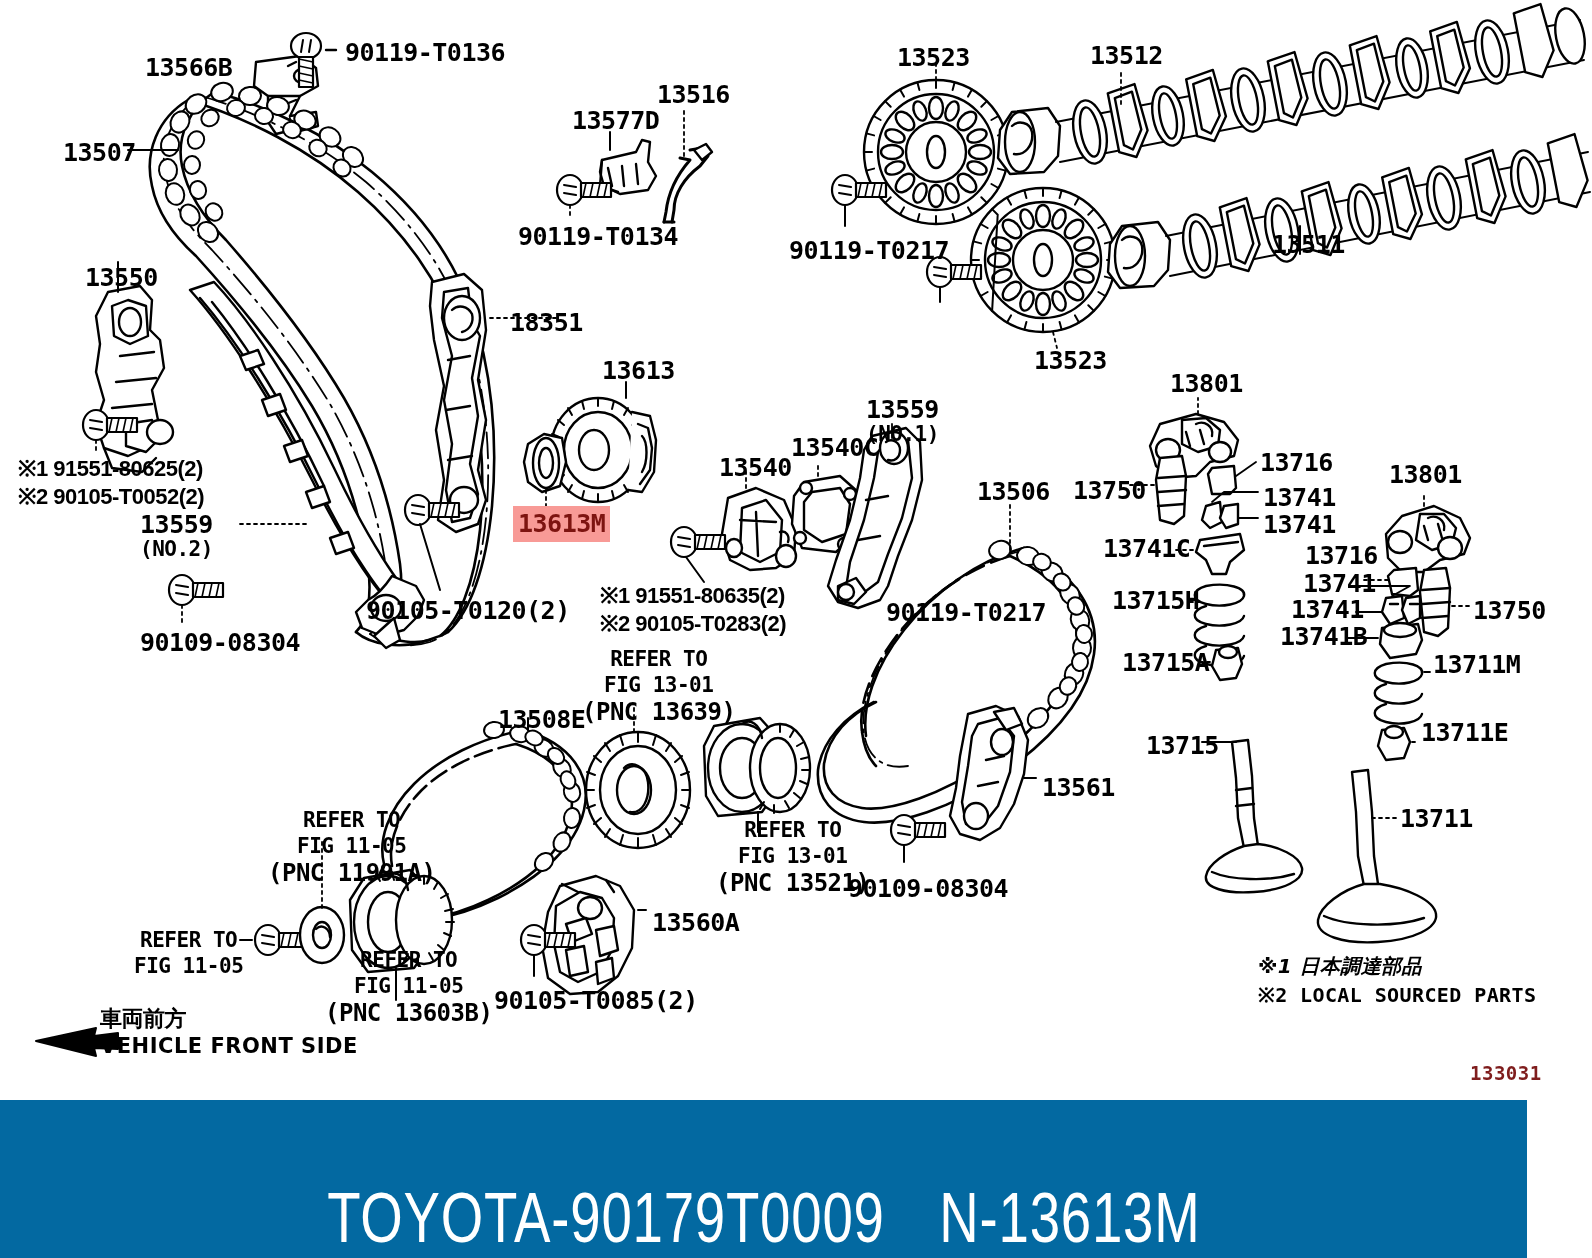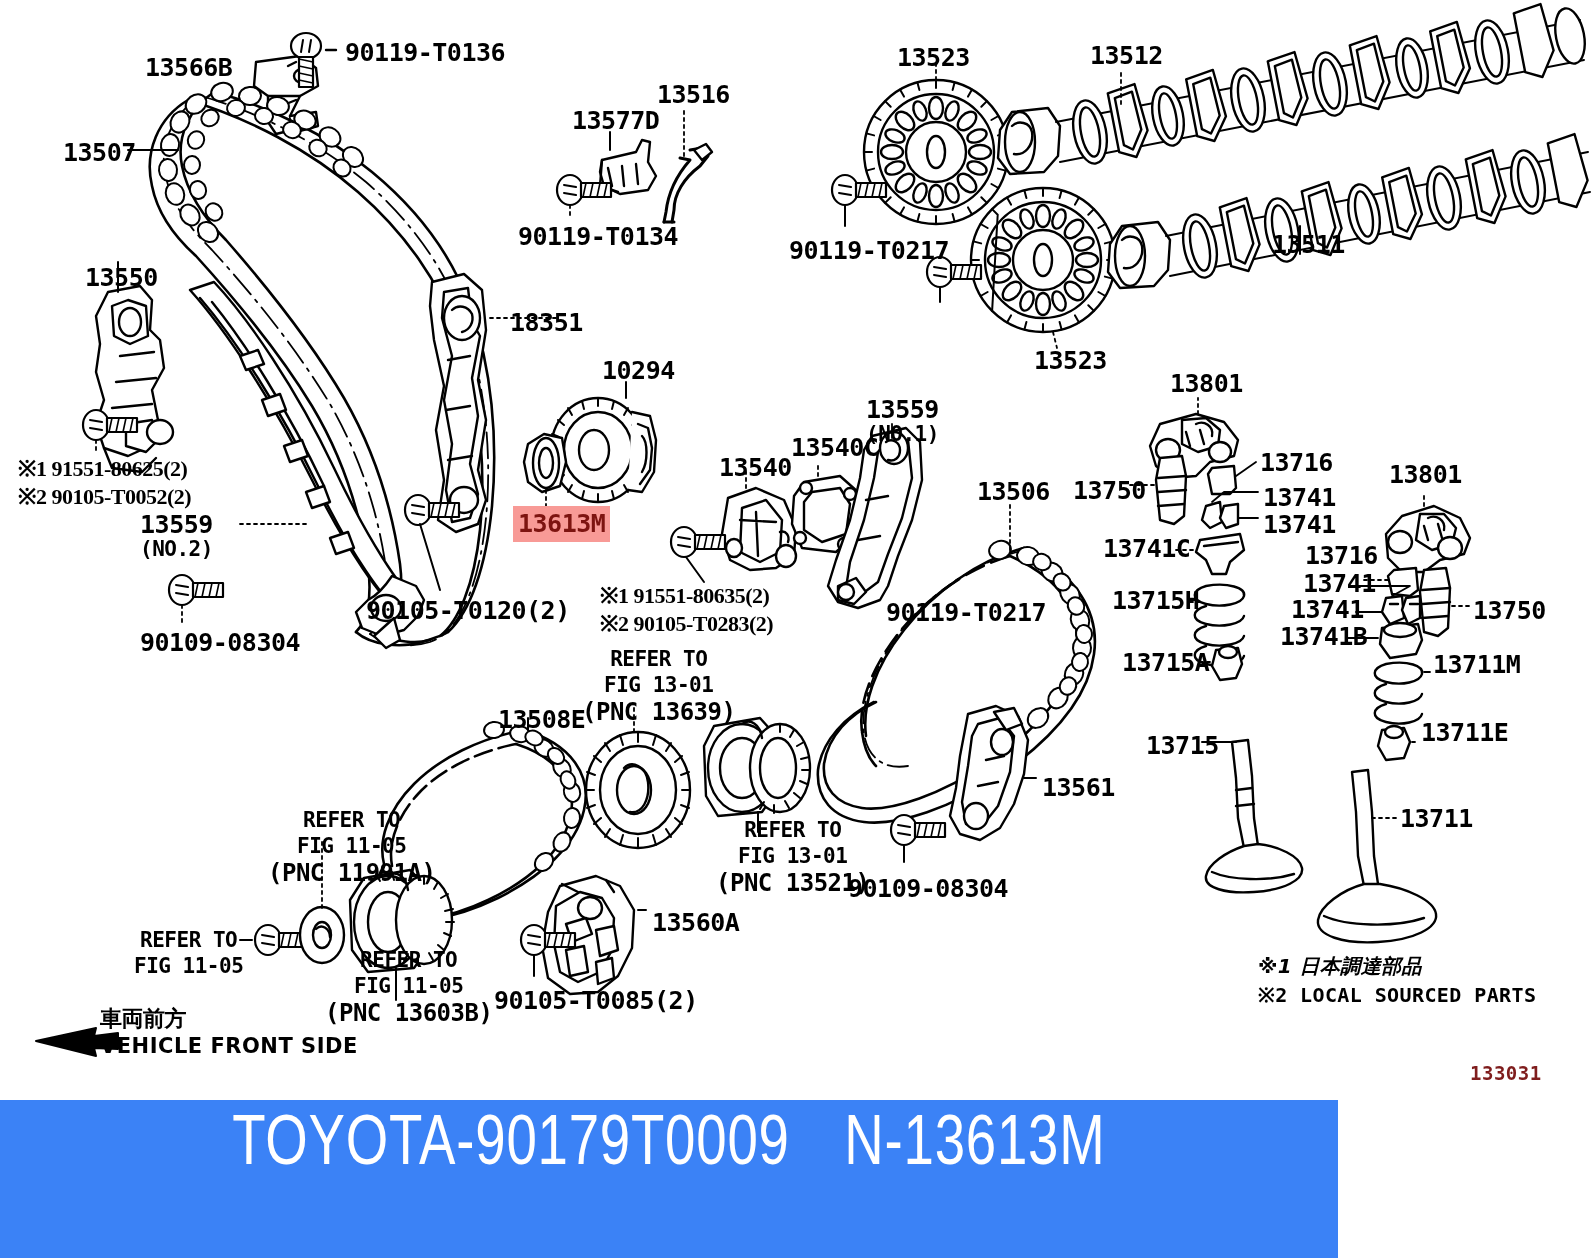--- a/index.html
+++ b/index.html
@@ -38,21 +38,21 @@
     letter-spacing: -0.5px;
   }
   .lbl.refer .pnc {
     font-size: 24px;
   }
   .lbl.note {
     font-size: 22px;
     line-height: 1.25;
   }
   .lbl.cjk {
-    font-family: Liberation Serif, serif;
+    font-family: Liberation Sans, sans-serif;
     font-weight: bold;
   }
   .lbl.legend {
     font-size: 20px;
     line-height: 1.45;
     letter-spacing: 0.4px;
   }
   .lbl.legend .jp {
     font-family: "DejaVu Sans", sans-serif;
     font-style: italic;
@@ -77,25 +77,25 @@
     font-weight: bold;
     font-size: 19px;
     color: #7f1d1d;
     letter-spacing: 0.5px;
   }
 
   #footer {
     position: absolute;
     left: 0;
     top: 1100px;
-    width: 1338px;
+    width: 1527px;
     height: 158px;
-    background: #3b82f6;
+    background: #0369a1;
     display: flex;
-    align-items: flex-start;
+    align-items: flex-end;
     justify-content: center;
   }
   #footer .ftxt {
     color: #ffffff;
     font-family: "Liberation Sans Narrow", "Liberation Sans", sans-serif;
     font-size: 70px;
     font-weight: normal;
     letter-spacing: 1px;
     transform: scaleX(0.78);
     transform-origin: center;
@@ -823,21 +823,21 @@
       <div class="lbl" style="left: 657px; top: 82px;">13516</div>
       <div class="lbl" style="left: 518px; top: 224px;">90119-T0134</div>
       <div class="lbl" style="left: 897px; top: 45px;">13523</div>
       <div class="lbl" style="left: 1090px; top: 43px; text-align: right;">13512</div>
       <div class="lbl" style="left: 789px; top: 238px;">90119-T0217</div>
       <div class="lbl" style="left: 886px; top: 600px;">90119-T0217</div>
       <div class="lbl" style="left: 1034px; top: 348px;">13523</div>
       <div class="lbl" style="left: 1272px; top: 232px;">13511</div>
       <div class="lbl" style="left: 85px; top: 265px;">13550</div>
       <div class="lbl" style="left: 510px; top: 310px;">18351</div>
-      <div class="lbl" style="left: 602px; top: 358px;">10294</div>
+      <div class="lbl" style="left: 602px; top: 358px;">13613</div>
       <div class="lbl" style="left: 719px; top: 455px;">13540</div>
       <div class="lbl" style="left: 791px; top: 435px;">13540C</div>
       <div class="lbl" style="left: 977px; top: 479px;">13506</div>
       <div class="lbl" style="left: 1170px; top: 371px;">13801</div>
       <div class="lbl" style="left: 1389px; top: 462px;">13801</div>
       <div class="lbl" style="left: 1260px; top: 450px;">13716</div>
       <div class="lbl" style="left: 1073px; top: 478px;">13750</div>
       <div class="lbl" style="left: 1263px; top: 485px;">13741</div>
       <div class="lbl" style="left: 1263px; top: 512px;">13741</div>
       <div class="lbl" style="left: 1103px; top: 536px;">13741C</div>

